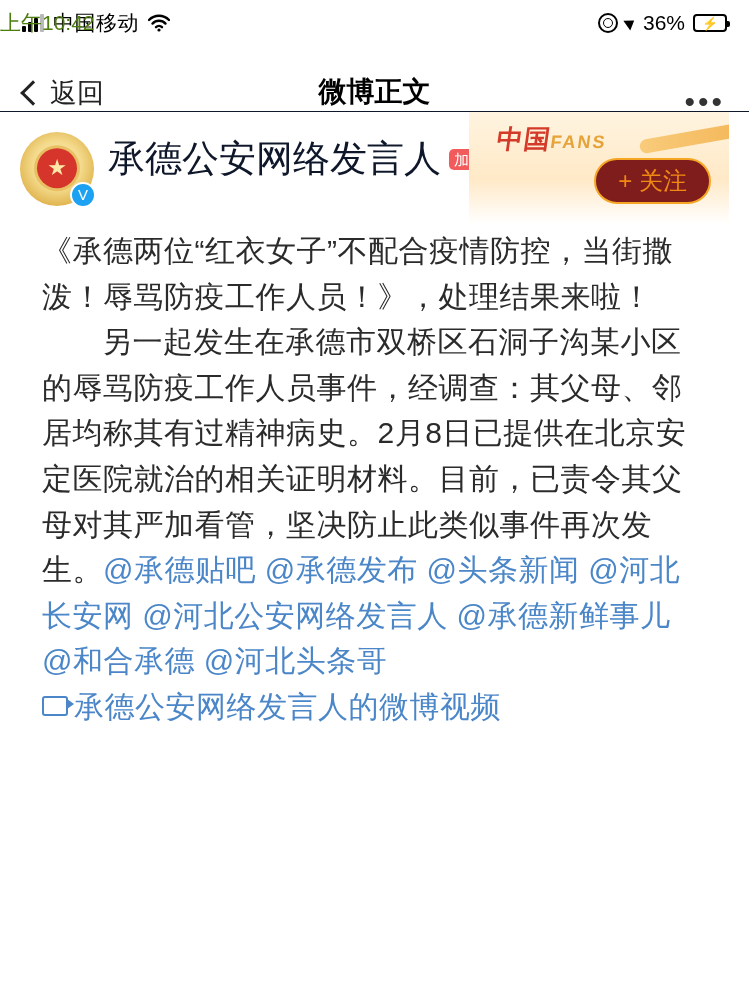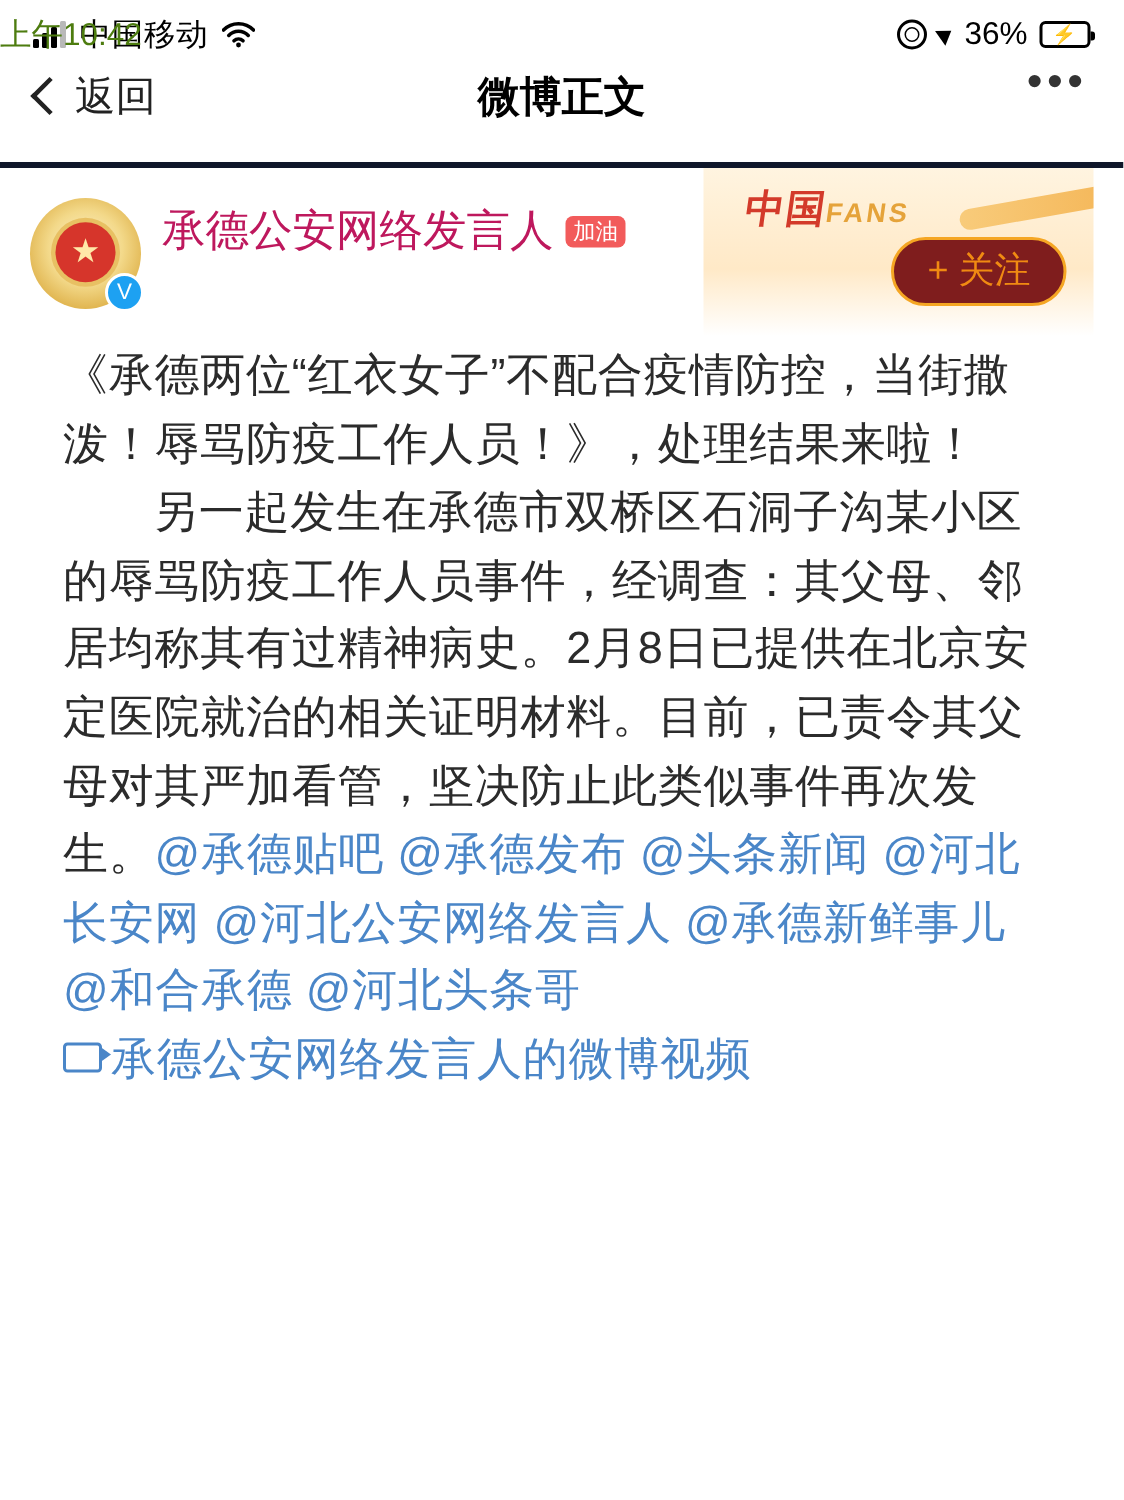--- a/index.html
+++ b/index.html
@@ -129,26 +129,26 @@
     transform: translate(-50%, -50%);
     font-size: 13px;
     color: #ffffff;
     line-height: 1;
   }
 
   
   .navbar {
     height: 66px;
     display: flex;
-    align-items: flex-start;
+    align-items: flex-end;
     padding: 0 24px;
     box-sizing: border-box;
     background: #fff;
     position: relative;
-    border-bottom: 4px solid #0f172a;
+    border-bottom: 1px solid #0f172a;
   }
   .nav-back {
     display: flex;
     align-items: center;
     gap: 6px;
     font-size: 27px;
     color: #222;
     cursor: pointer;
   }
   .chev {
@@ -240,22 +240,22 @@
     padding-top: 6px;
     flex: 1 1 auto;
     min-width: 0;
   }
   .name-line {
     display: flex;
     align-items: center;
     gap: 8px;
   }
   .uname {
-    font-size: 29px;
-    color: #be185d;
+    font-size: 37px;
+    color: #0f172a;
     font-weight: 500;
     white-space: nowrap;
   }
   .medal {
     background: #f25b5b;
     color: #fff;
     font-size: 15px;
     border-radius: 5px;
     padding: 3px 5px;
     line-height: 1;

